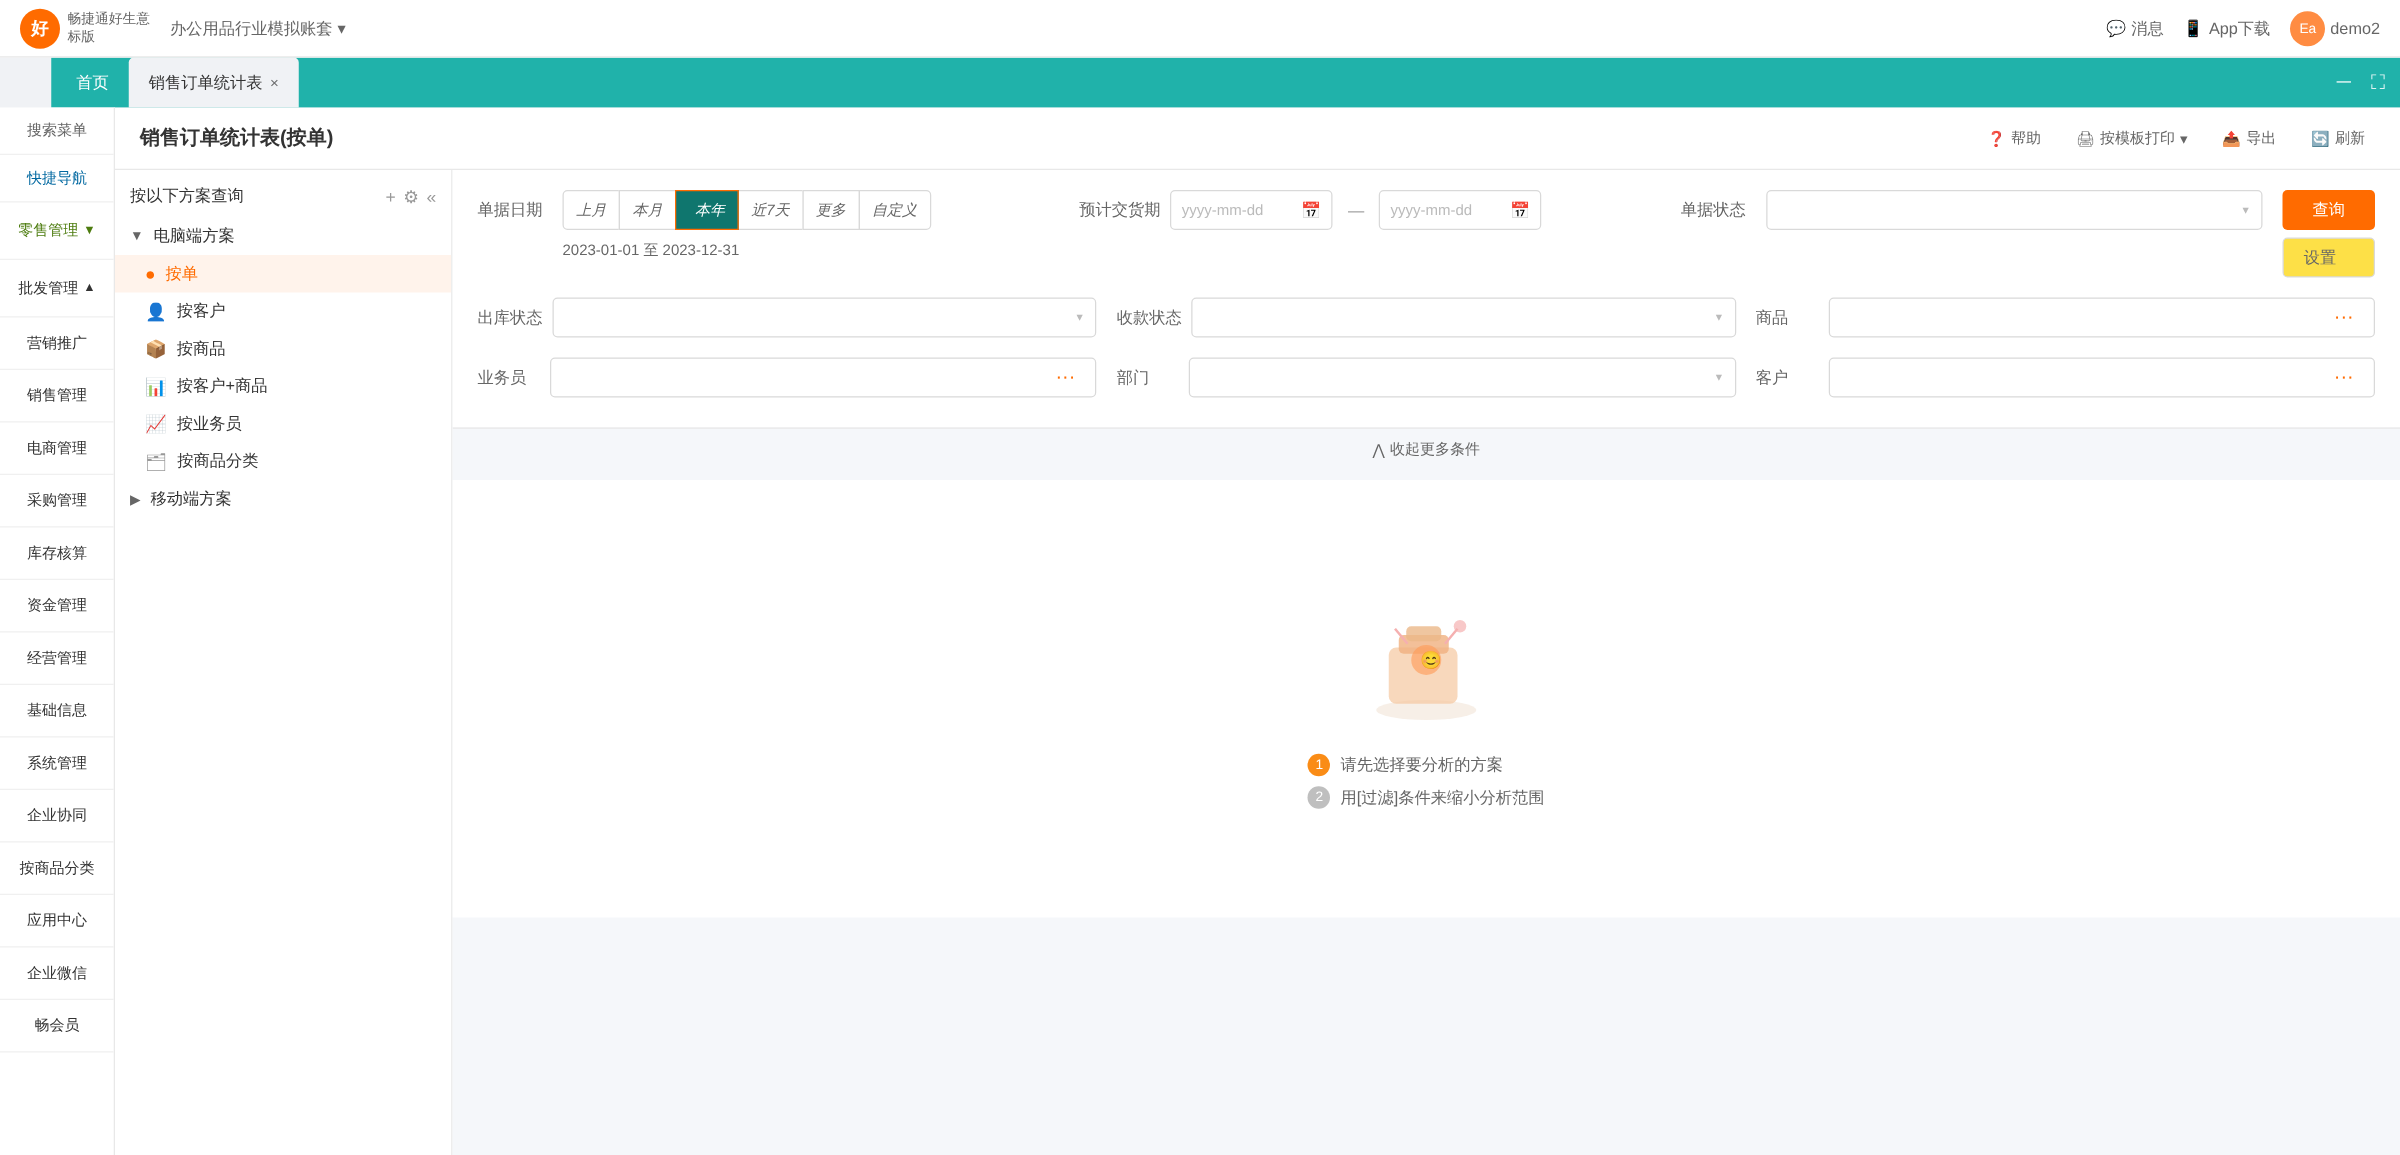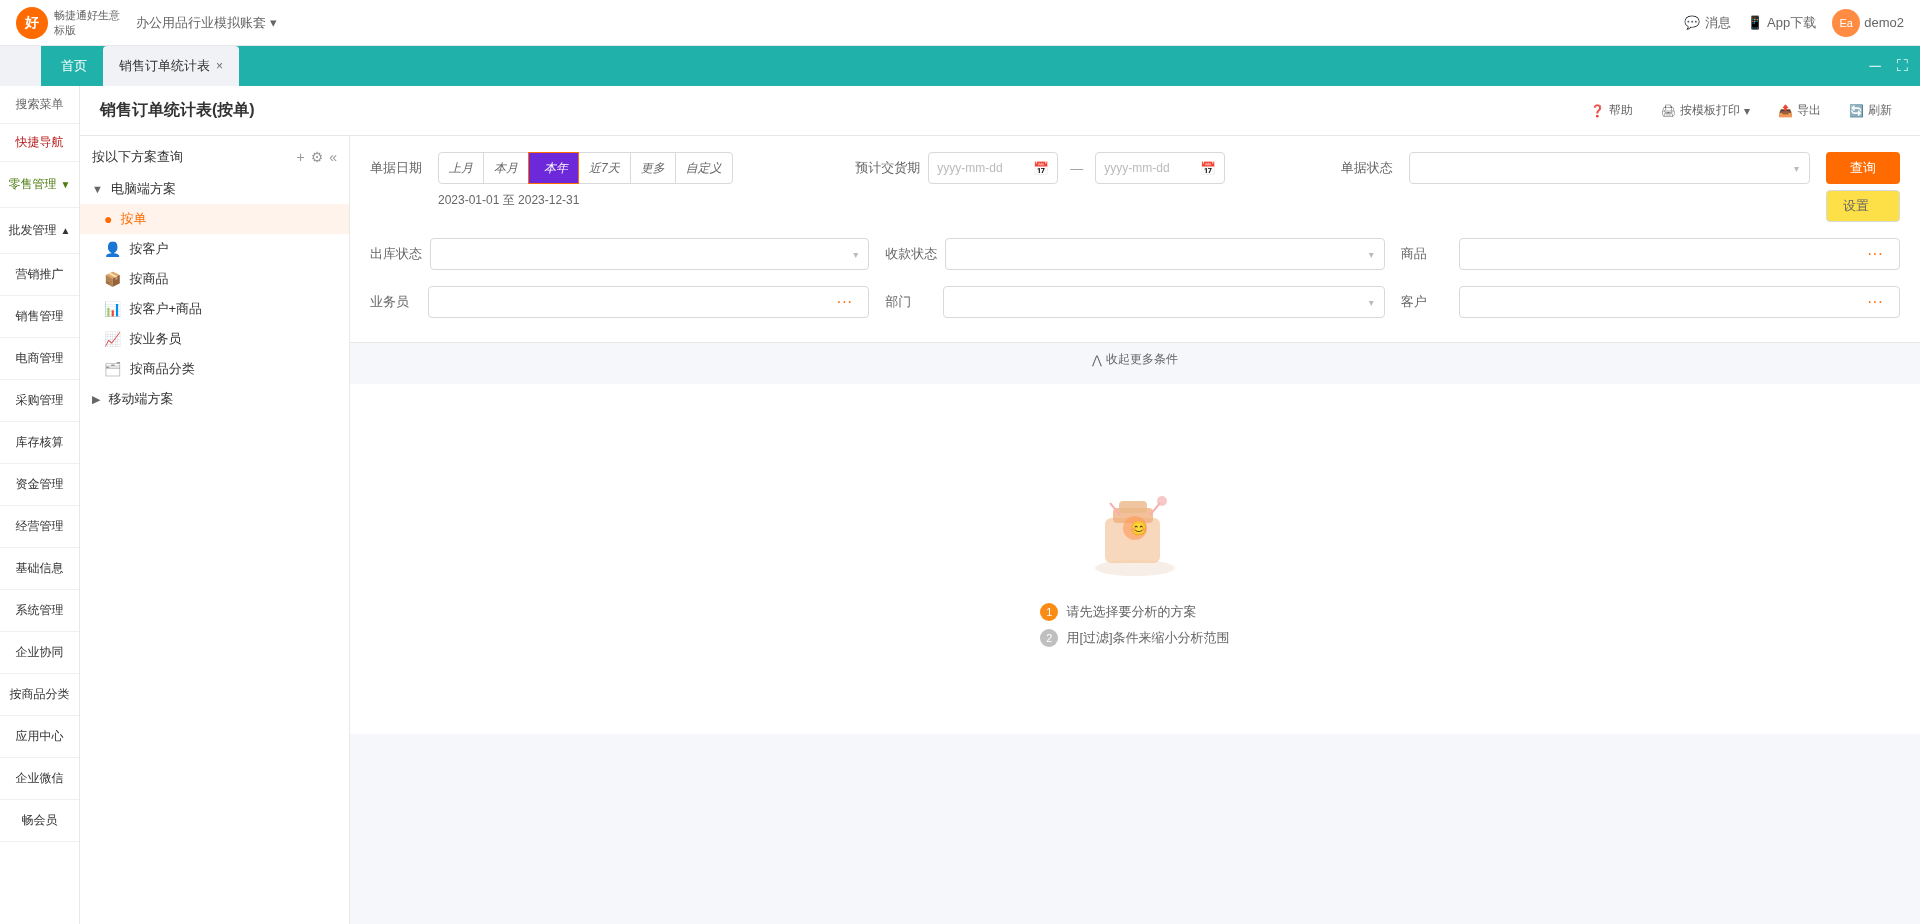--- a/index.html
+++ b/index.html
@@ -125,21 +125,21 @@
     }
 
     
     .main-layout {
       display: flex;
       height: calc(924px - 46px - 40px);
     }
 
     
     .sidebar {
-      width: 80px;
+      width: 92px;
       background: #fff;
       border-right: 1px solid #e8e8e8;
       overflow-y: auto;
       flex-shrink: 0;
     }
     .sidebar-item {
       padding: 12px 8px;
       text-align: center;
       cursor: pointer;
       font-size: 12px;
@@ -164,21 +164,21 @@
       padding: 10px 8px;
       font-size: 12px;
       color: #666;
       cursor: pointer;
       border-bottom: 1px solid #f0f0f0;
       text-align: center;
     }
     .sidebar-nav {
       padding: 10px 8px;
       font-size: 12px;
-      color: #b91c1c;
+      color: #0369a1;
       cursor: pointer;
       border-bottom: 1px solid #f0f0f0;
       text-align: center;
     }
 
     
     .content-area {
       flex: 1;
       overflow: hidden;
       display: flex;
@@ -317,21 +317,21 @@
       cursor: pointer;
       font-size: 12px;
       color: #666;
       display: flex;
       align-items: center;
       font-style: italic;
     }
     .date-btn:first-child { border-radius: 4px 0 0 4px; }
     .date-btn:last-child { border-radius: 0 4px 4px 0; }
     .date-btn.active {
-      background: #6d28d9;
+      background: #0f766e;
       color: white;
       border-color: #ff6b00;
       z-index: 1;
       padding-left: 15px;
     }
     .date-btn + .date-btn { margin-left: -1px; }
     .more-conditions {
       text-align: center;
       padding: 8px;
       background: #f5f7fa;

